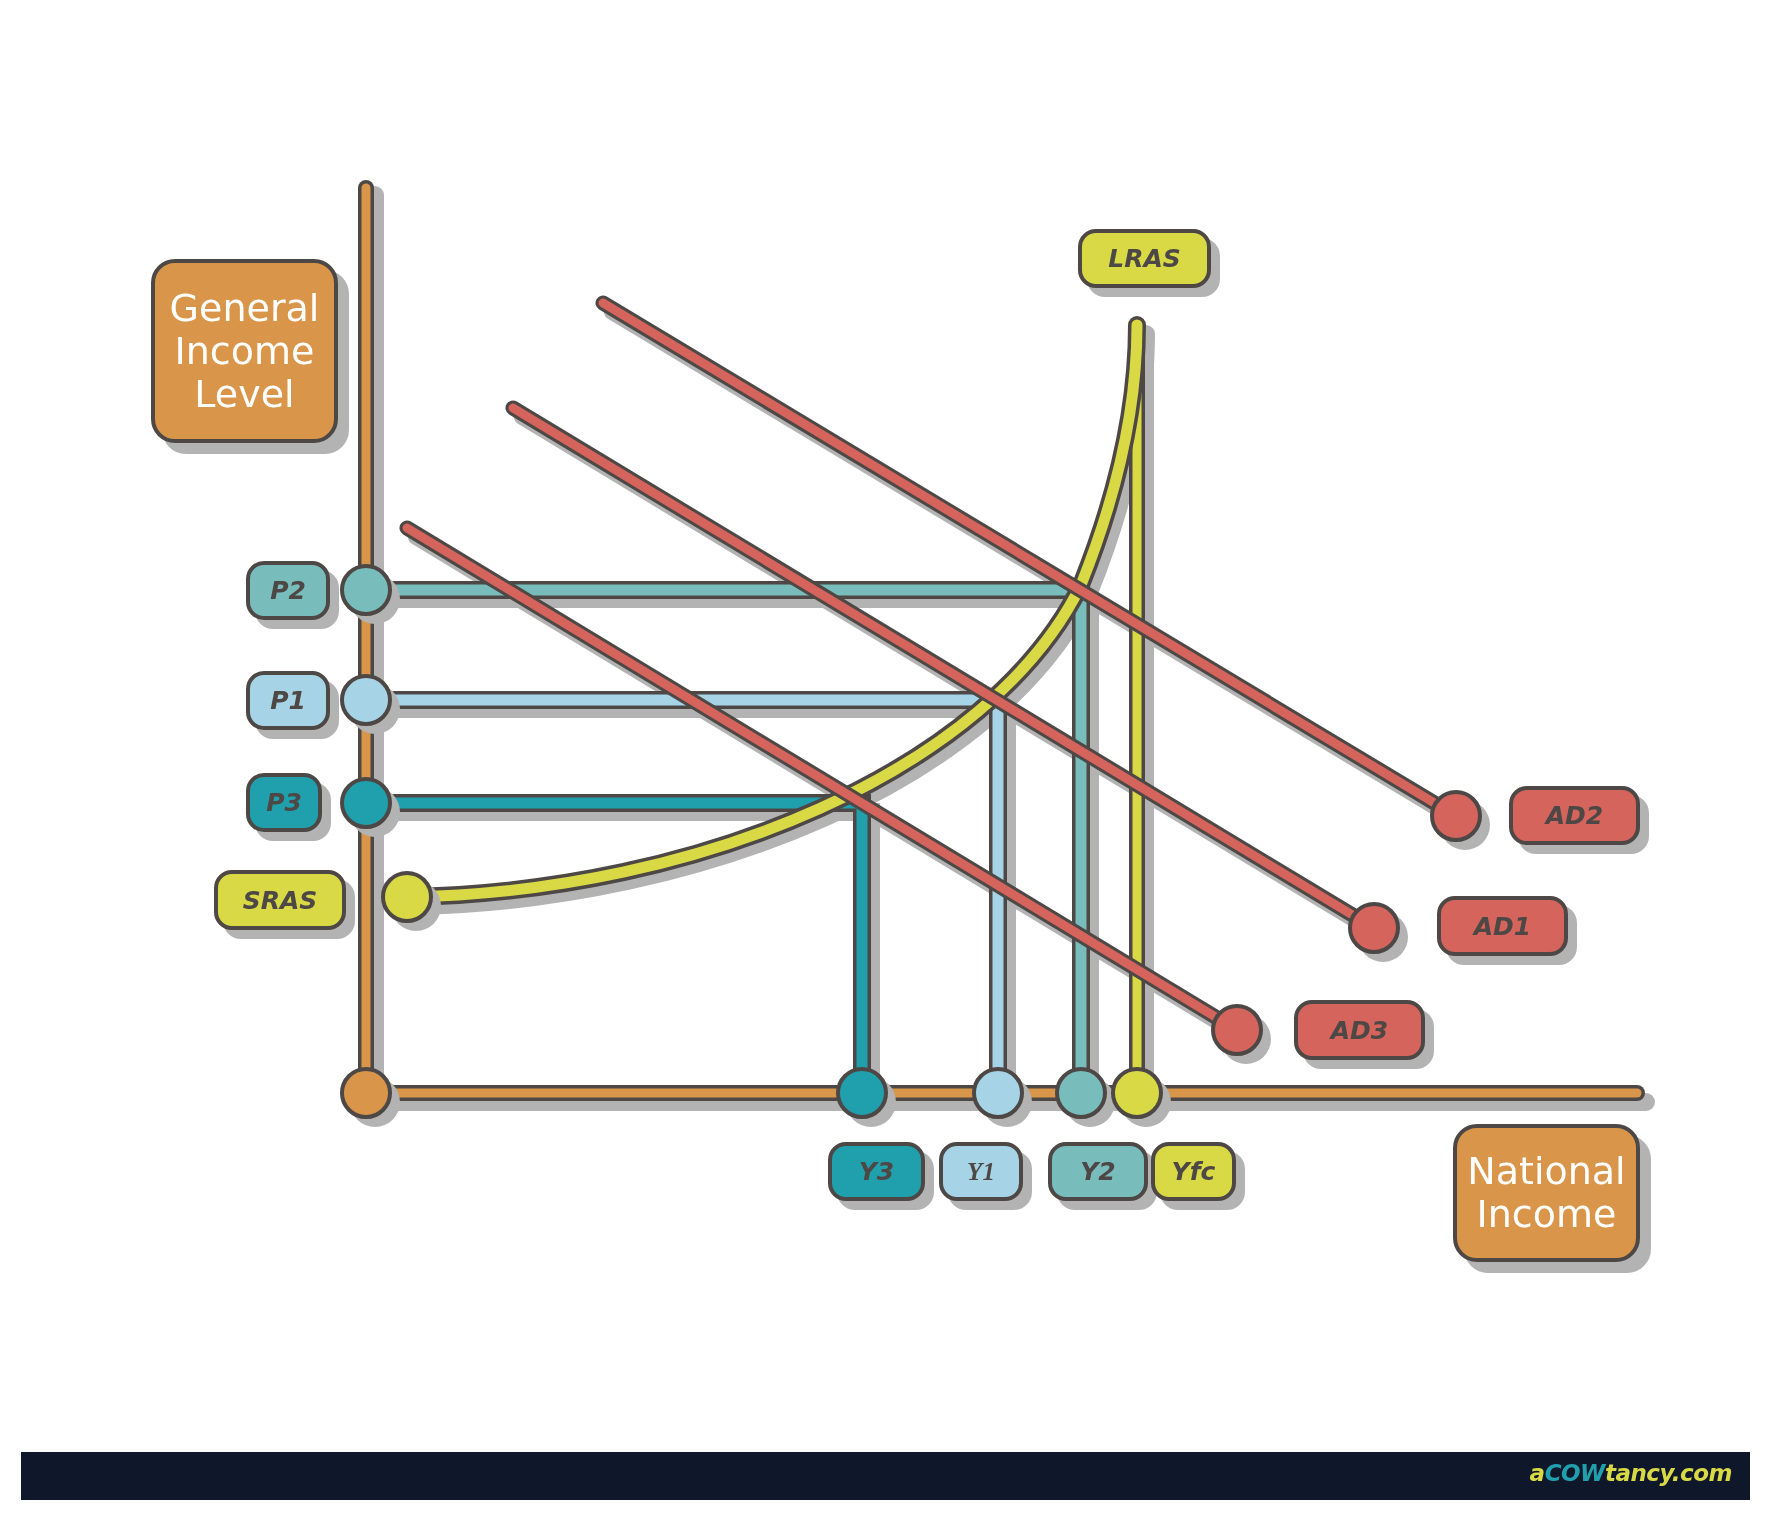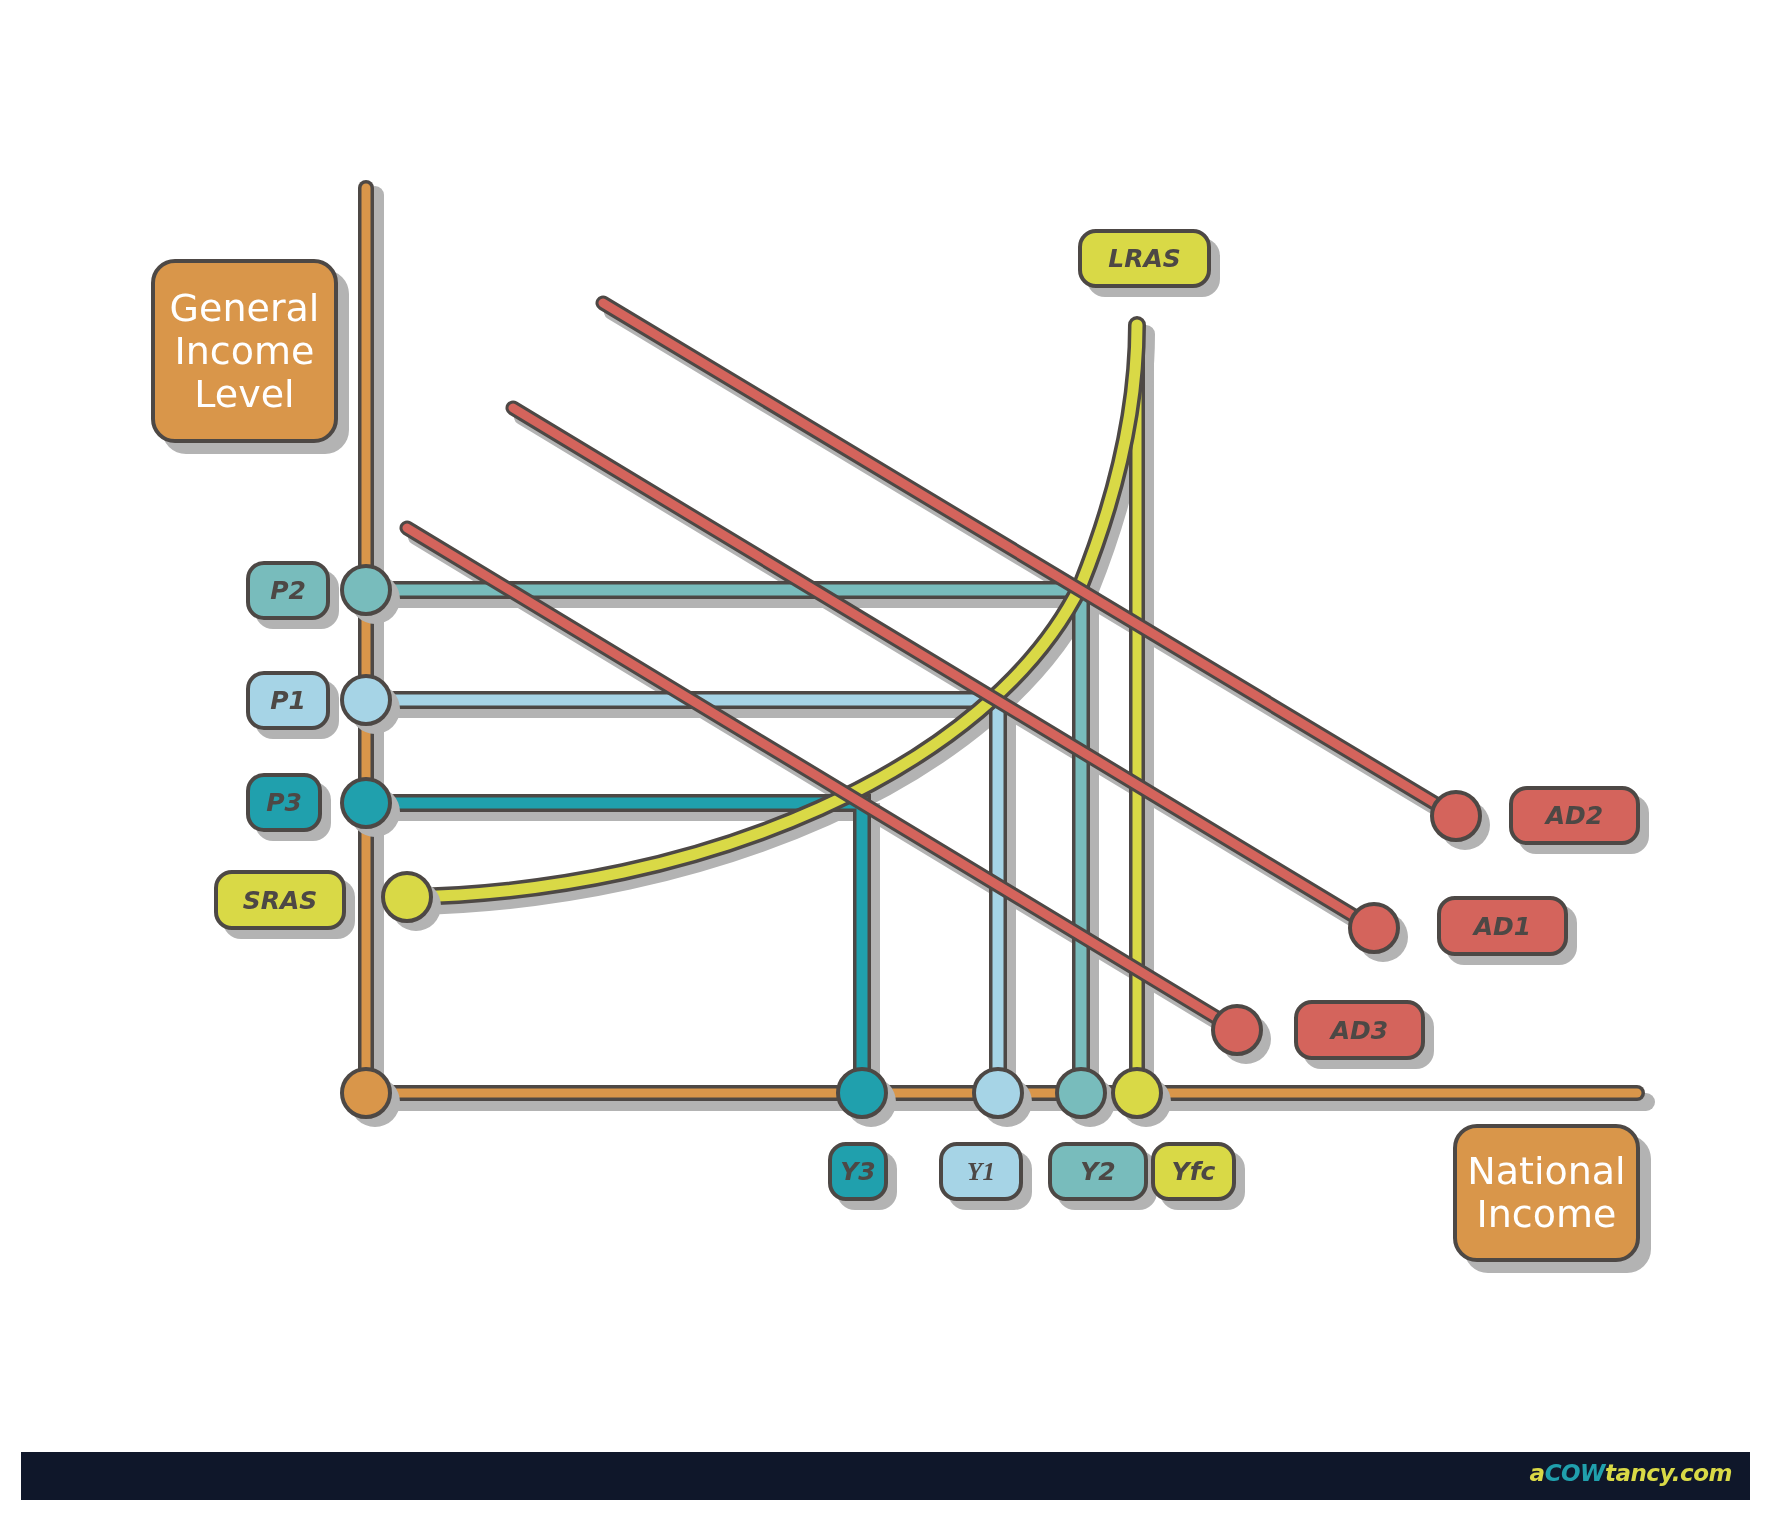--- a/index.html
+++ b/index.html
@@ -131,21 +131,21 @@
 <div class="lbl" style="left:206px;top:870px;width:132px;height:60px;background:#d9d946;">SRAS</div>
 
 <div class="lbl" style="left:238px;top:561px;width:84px;height:59px;background:#78bcbc;">P2</div>
 <div class="lbl" style="left:238px;top:671px;width:84px;height:59px;background:#a6d4e6;font-style:italic;">P1</div>
 <div class="lbl" style="left:238px;top:773px;width:76px;height:59px;background:#20a0ad;">P3</div>
 
 <div class="lbl" style="left:1501px;top:786px;width:131px;height:59px;background:#d4645c;">AD2</div>
 <div class="lbl" style="left:1429px;top:896px;width:131px;height:60px;background:#d4645c;">AD1</div>
 <div class="lbl" style="left:1286px;top:1000px;width:131px;height:60px;background:#d4645c;">AD3</div>
 
-<div class="lbl" style="left:820px;top:1142px;width:60px;height:59px;background:#20a0ad;">Y3</div>
+<div class="lbl" style="left:820px;top:1142px;width:97px;height:59px;background:#20a0ad;">Y3</div>
 <div class="lbl" style="left:931px;top:1142px;width:84px;height:59px;background:#a6d4e6;font-family:Liberation Serif, serif;">Y1</div>
 <div class="lbl" style="left:1040px;top:1142px;width:100px;height:59px;background:#78bcbc;">Y2</div>
 <div class="lbl" style="left:1143px;top:1142px;width:85px;height:59px;background:#d9d946;">Yfc</div>
 
 <div class="footer">
   <div class="brand">
     <span style="color:#d9d946;">a</span><span style="color:#20a0ad;">COW</span><span style="color:#d9d946;">tancy.com</span>
   </div>
 </div>
 

